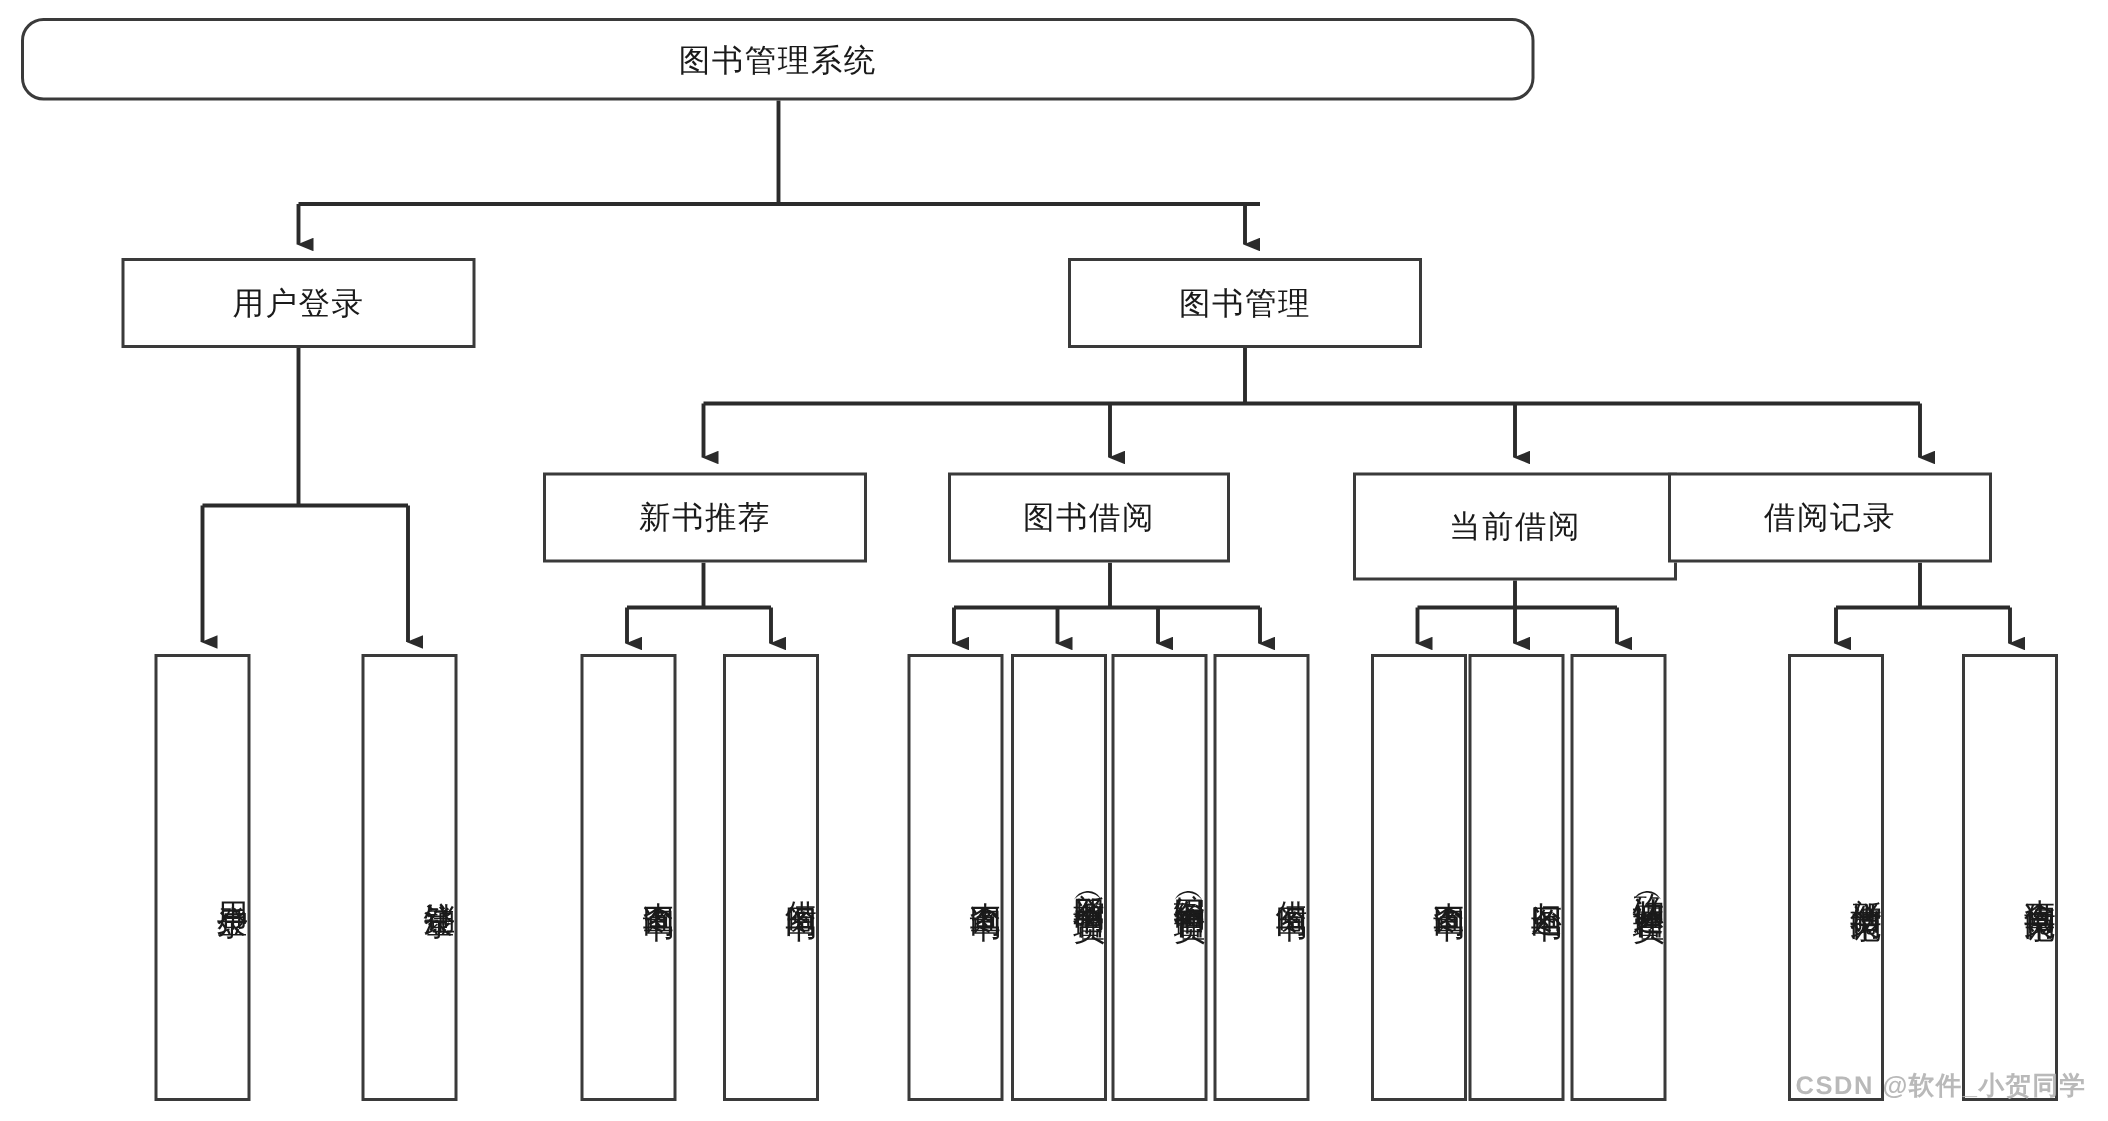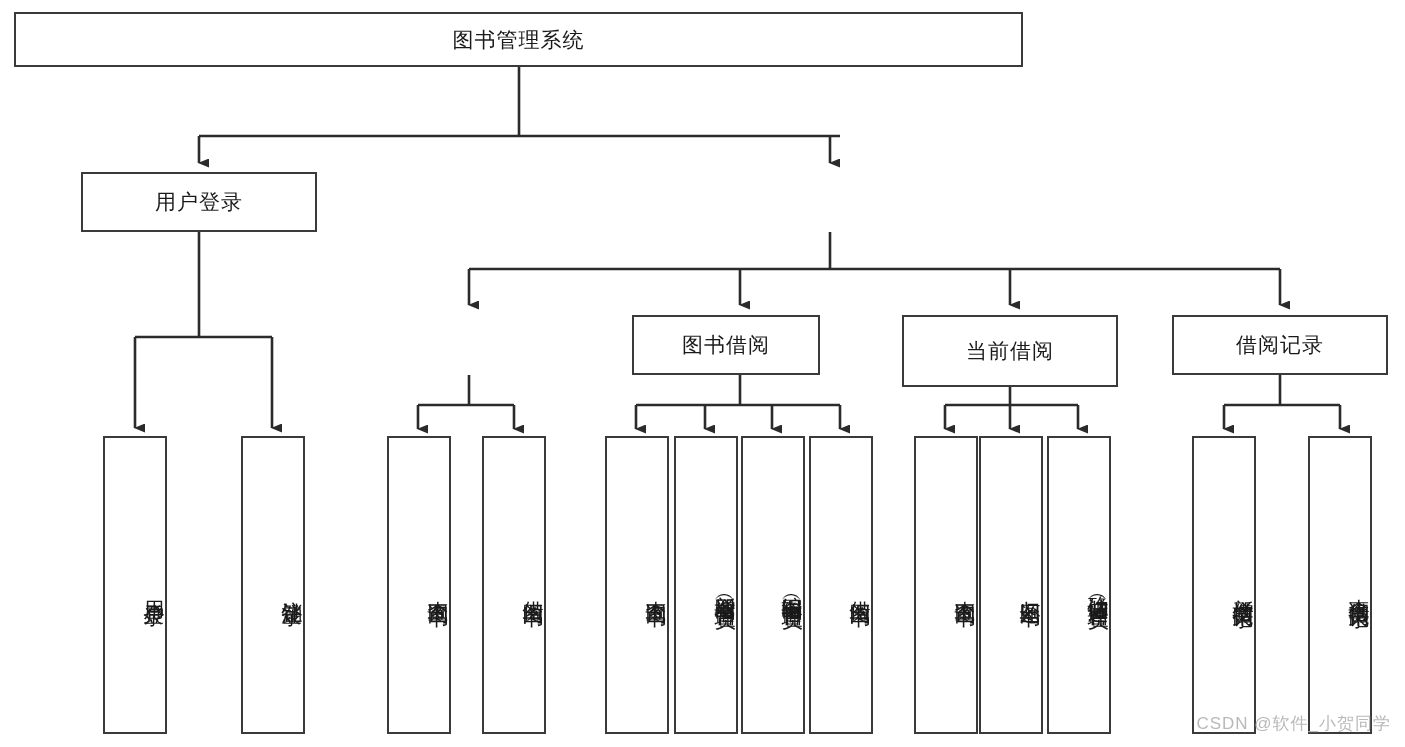--- a/index.html
+++ b/index.html
@@ -54,20 +54,21 @@
     white-space: nowrap;
   }
   #watermark {
     position: absolute;
     right: 14px;
     top: 712px;
     font-size: 17px;
     color: #b9b9b9;
     letter-spacing: 1px;
     white-space: nowrap;
+    font-weight: bold;
   }
 </style>
 </head>
 <body>
 
 <div id="canvas">
 
   <svg class="wires" viewBox="0 0 1405 747">
     <defs>
       <marker id="arw" markerWidth="9" markerHeight="11" refX="4.5" refY="10" orient="auto" markerUnits="userSpaceOnUse">
@@ -111,35 +112,41 @@
       <path d="M1010,405 L1010,429" marker-end="url(#arw)"></path>
       <path d="M1078,405 L1078,429" marker-end="url(#arw)"></path>
 
       <path d="M1280,375 L1280,405"></path>
       <path d="M1224,405 L1340,405"></path>
       <path d="M1224,405 L1224,429" marker-end="url(#arw)"></path>
       <path d="M1340,405 L1340,429" marker-end="url(#arw)"></path>
     </g>
   </svg>
 
-  <div class="node horiz" style="left:14px; top:12px; width:1009px; height:55px;">
+  <div class="node horiz" style="left:14px; top:12px; width:1009px; height:55px;border-radius:15px;">
     <span class="label">图书管理系统</span>
   </div>
 
   <div class="node horiz" style="left:81px; top:172px; width:236px; height:60px;">
     <span class="label">用户登录</span>
   </div>
+  <div class="node horiz" style="left:712px; top:172px; width:236px; height:60px;">
+    <span class="label">图书管理</span>
+  </div>
 
+  <div class="node horiz" style="left:362px; top:315px; width:216px; height:60px;">
+    <span class="label">新书推荐</span>
+  </div>
   <div class="node horiz" style="left:632px; top:315px; width:188px; height:60px;">
     <span class="label">图书借阅</span>
   </div>
   <div class="node horiz" style="left:902px; top:315px; width:216px; height:72px;">
     <span class="label">当前借阅</span>
   </div>
-  <div class="node horiz" style="left:1172px; top:315px; width:216px; height:60px;">
+  <div class="node horiz" style="left:1112px; top:315px; width:216px; height:60px;">
     <span class="label">借阅记录</span>
   </div>
 
   <div class="node vert" style="left:103px; top:436px; width:64px; height:298px;">
     <span class="label">用户登录</span>
   </div>
   <div class="node vert" style="left:241px; top:436px; width:64px; height:298px;">
     <span class="label">注销登录</span>
   </div>
 

